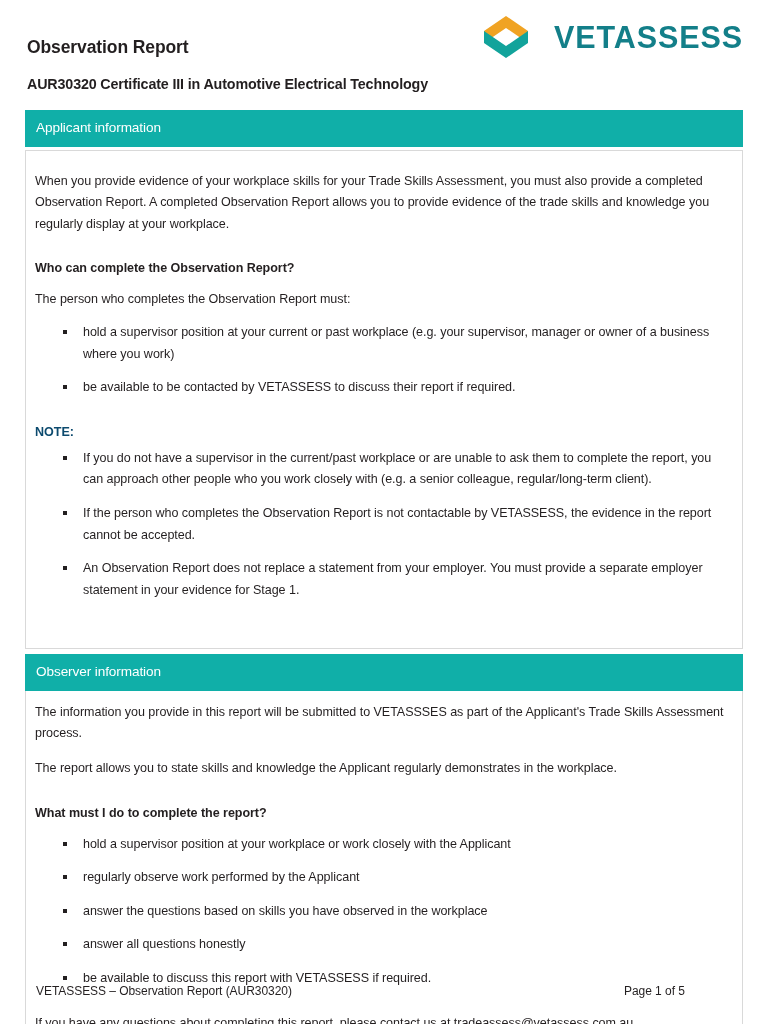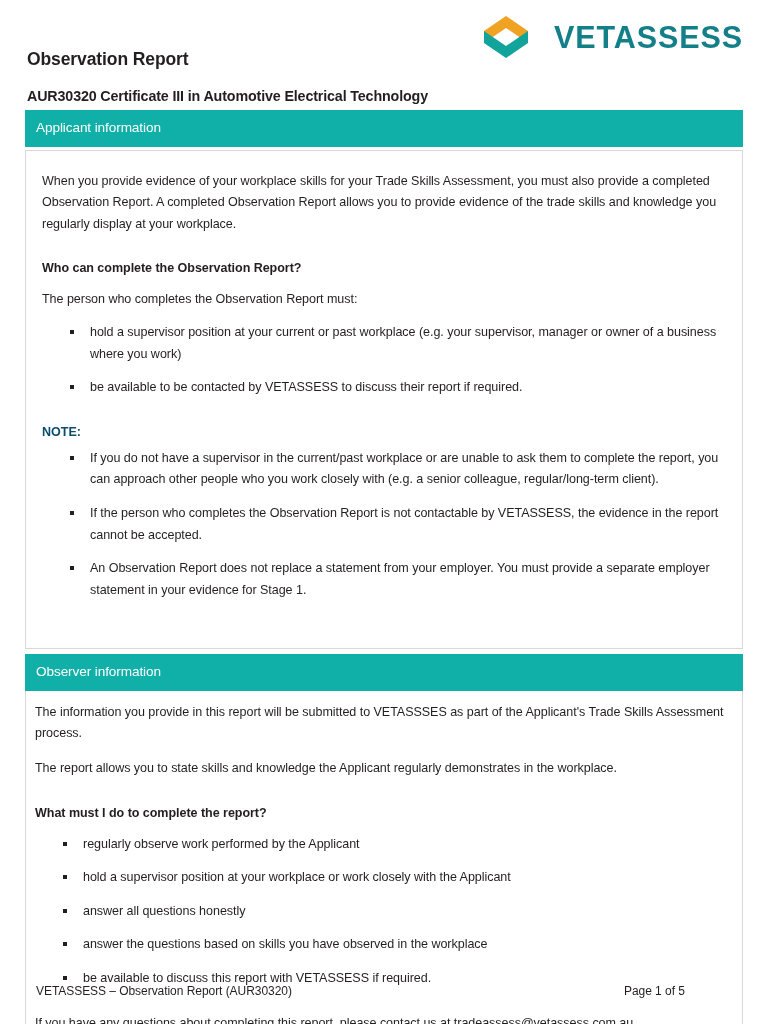--- a/index.html
+++ b/index.html
@@ -49,21 +49,21 @@
     font-size: 30.5px;
     font-weight: bold;
     letter-spacing: 0.9px;
     color: #137F89;
     line-height: 1;
   }
 
   .title-block {
     position: absolute;
     left: 2px;
-    top: 48px;
+    top: 36px;
   }
 
   .doc-title {
     font-size: 17.5px;
     font-weight: bold;
     letter-spacing: -0.1px;
     color: #231f20;
     line-height: 1.3;
   }
 
@@ -84,21 +84,21 @@
     color: #ffffff;
     font-size: 13.6px;
     line-height: 1;
     padding: 11px 11px 12px 11px;
     letter-spacing: -0.1px;
   }
 
   .section-body {
     border: 1px solid #d9d9d9;
     border-top: none;
-    padding: 20px 9px 14px 16px;
+    padding: 20px 9px 14px 9px;
     background: #ffffff;
   }
 
   .section-body.first-body {
     border-top: 1px solid #d9d9d9;
     margin-top: 3px;
   }
 
   .section.observer { margin-top: 5px; }
 
@@ -254,24 +254,24 @@
 
       <p class="para">The information you provide in this report will be submitted to VETASSSES as part of the Applicant's Trade Skills Assessment process.</p>
 
       <p class="para">The report allows you to state skills and knowledge the Applicant regularly demonstrates in the workplace.</p>
 
       <div class="block-gap-sm"></div>
 
       <h4 class="subhead">What must I do to complete the report?</h4>
 
       <ul class="bullets spaced">
+        <li>hold a supervisor position at your workplace or work closely with the Applicant</li>
         <li>regularly observe work performed by the Applicant</li>
-        <li>hold a supervisor position at your workplace or work closely with the Applicant</li>
+        <li>answer the questions based on skills you have observed in the workplace</li>
         <li>answer all questions honestly</li>
-        <li>answer the questions based on skills you have observed in the workplace</li>
         <li>be available to discuss this report with VETASSESS if required.</li>
       </ul>
 
       <div class="block-gap"></div>
 
       <p class="para">If you have any questions about completing this report, please contact us at tradeassess@vetassess.com.au</p>
 
     </div>
   </div>
 

